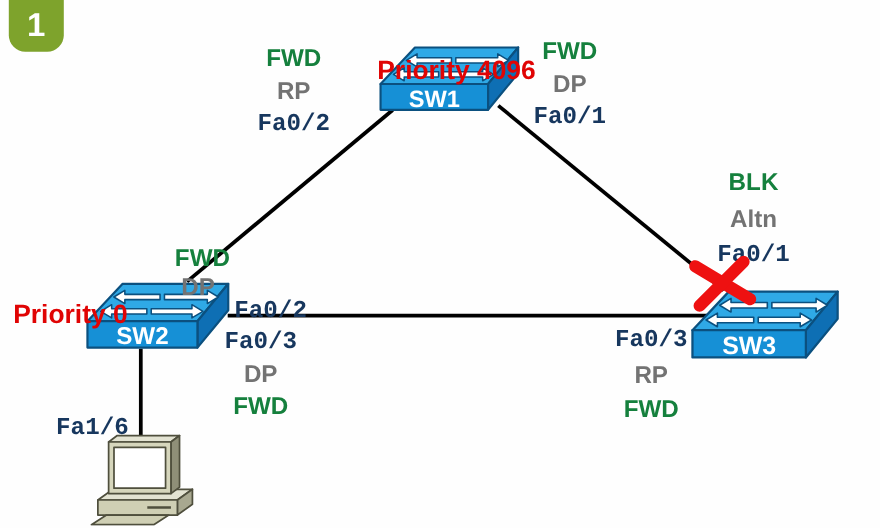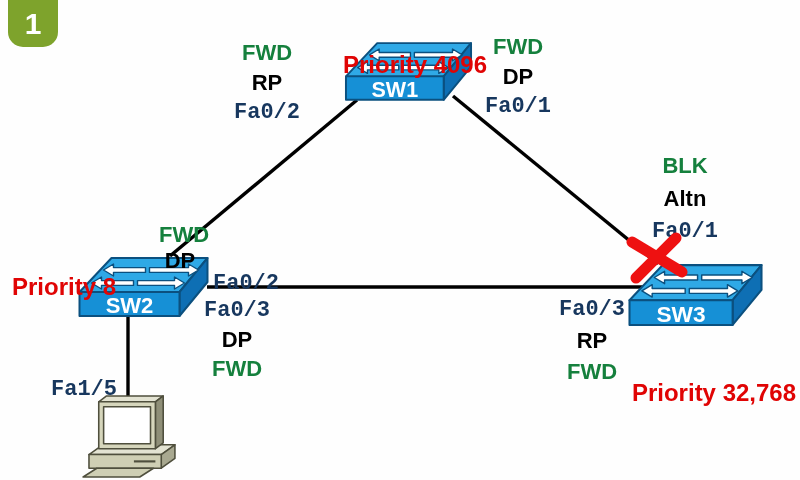--- a/index.html
+++ b/index.html
@@ -25,21 +25,21 @@
   .col{
     position:absolute;transform:translateX(-50%);
     display:flex;flex-direction:column;align-items:center;
     white-space:nowrap;text-align:center;z-index:4;font-size:22px;
   }
   .col span{display:block;line-height:30px;}
   .col.tight span{line-height:29px;}
   .col.loose span{line-height:33px;margin-left:26px;}
   .col.mid span{line-height:31px;}
   .state{color:#15803d;}
-  .role{color:#000000;}
+  .role{color:#737373;}
   .port{color:#17375e;font-family:Liberation Mono, monospace;}
   .red{color:#e00404;}
   .device{position:absolute;z-index:2;}
   #wires{z-index:1;}
   #block-x{position:absolute;z-index:6;}
   svg text{font-family:"Liberation Sans",sans-serif;font-weight:bold;}
 </style>
 </head>
 <body>
 
@@ -128,41 +128,40 @@
     <span class="role">RP</span>
     <span class="port">Fa0/2</span>
   </div>
 
   <div class="col" style="left:518px;top:32px">
     <span class="state">FWD</span>
     <span class="role">DP</span>
     <span class="port">Fa0/1</span>
   </div>
 
-  <div class="lbl big red" style="left:64px;top:240px">Priority 8</div>
+  <div class="lbl big red" style="left:64px;top:240px">Priority 0</div>
 
   <div class="lbl state" style="left:184px;top:188px">FWD</div>
   <div class="lbl role" style="left:180px;top:214px">DP</div>
   <div class="lbl port" style="left:246px;top:236px">Fa0/2</div>
 
   <div class="col tight" style="left:237px;top:296px">
     <span class="port">Fa0/3</span>
     <span class="role">DP</span>
     <span class="state">FWD</span>
   </div>
 
-  <div class="lbl port" style="left:84px;top:342px">Fa1/5</div>
+  <div class="lbl port" style="left:84px;top:342px">Fa1/6</div>
 
   <div class="col loose" style="left:672px;top:149px">
     <span class="state">BLK</span>
     <span class="role">Altn</span>
     <span class="port">Fa0/1</span>
   </div>
 
   <div class="col mid" style="left:592px;top:294px">
     <span class="port">Fa0/3</span>
     <span class="role">RP</span>
     <span class="state">FWD</span>
   </div>
 
-  <div class="lbl big red" style="left:714px;top:346px">Priority 32,768</div>
 
 </div>
 
 </body></html>

